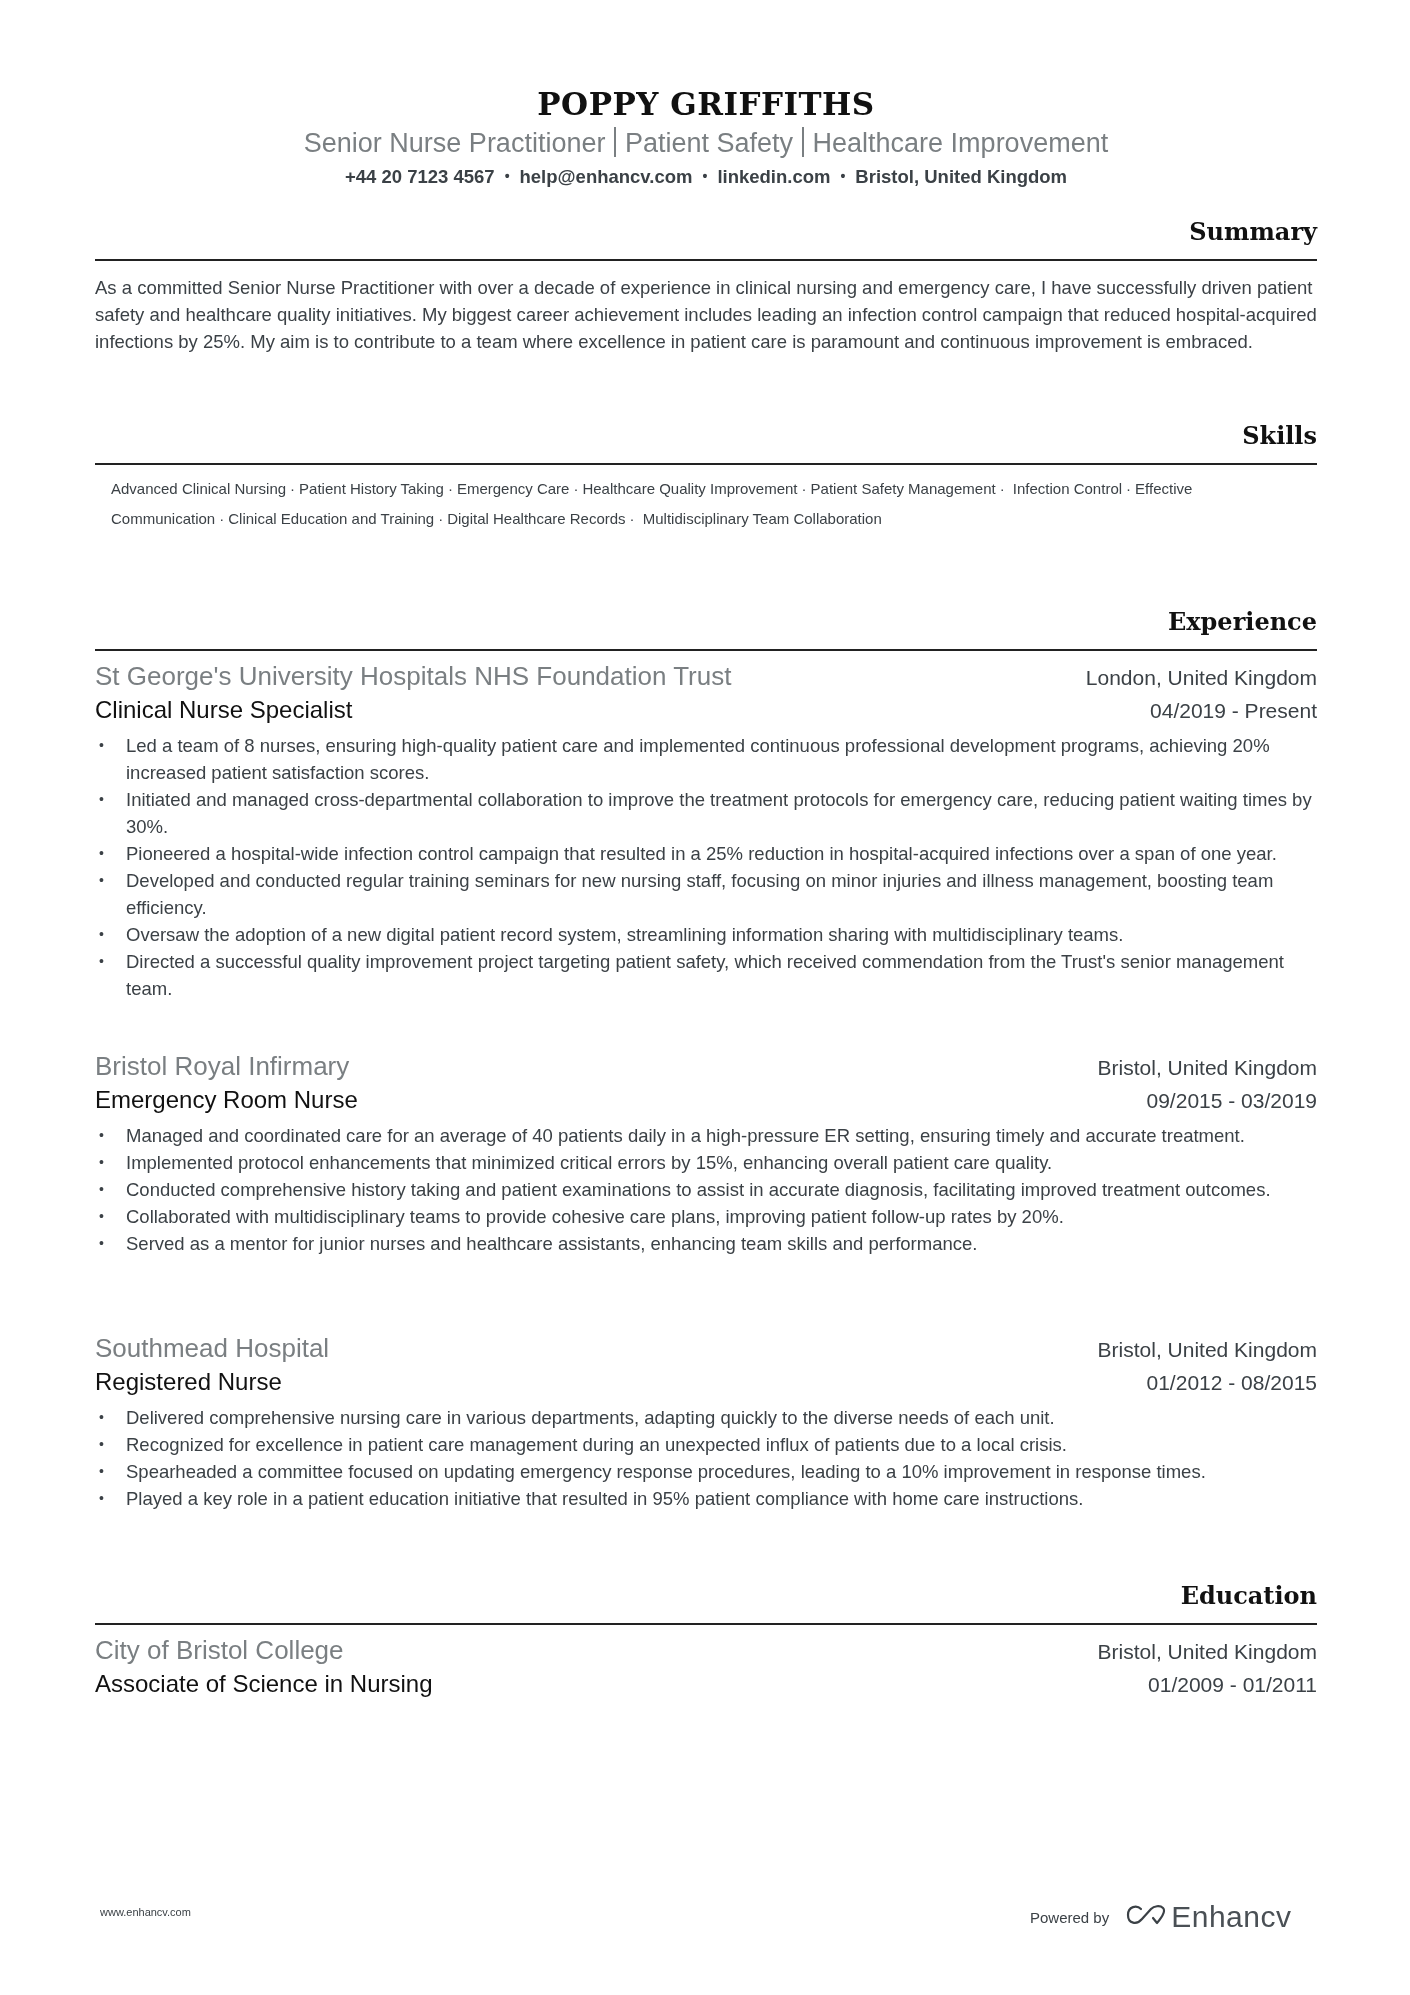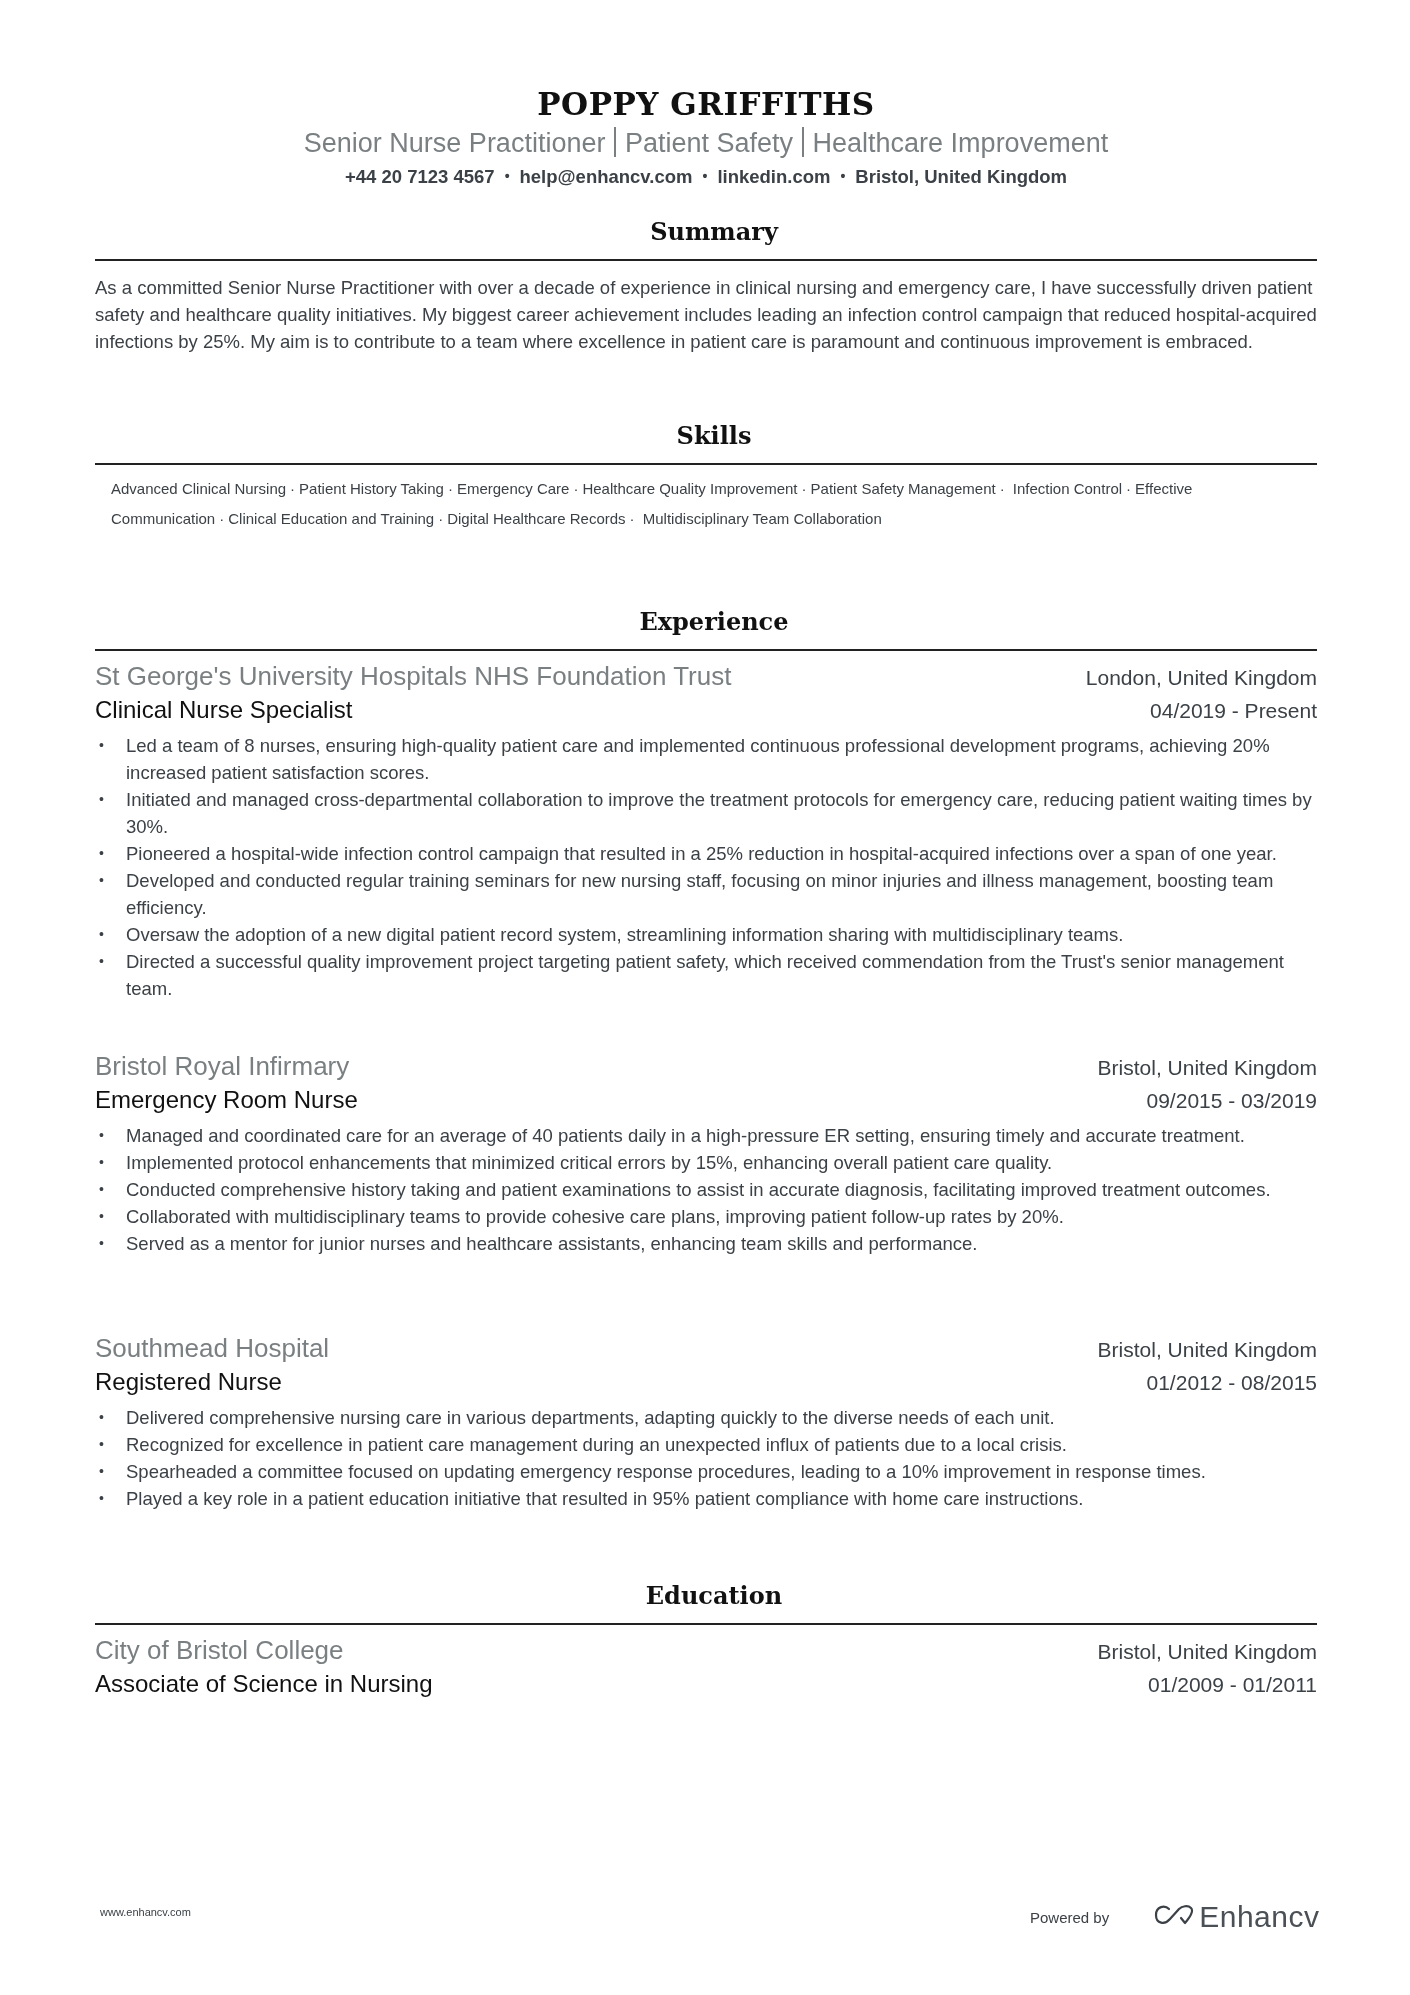--- a/index.html
+++ b/index.html
@@ -5,38 +5,38 @@
   html, body { margin: 0; padding: 0; background: #ffffff; }
   body { width: 1410px; height: 1995px; position: relative; overflow: hidden;
          font-family: "Liberation Sans", sans-serif; color: #3b4146; }
   .page { position: absolute; left: 95px; width: 1222px; top: 0; }
   .header { position: absolute; left: 0; width: 1222px; top: 84px; text-align: center; }
   .name { font-family: "DejaVu Serif", serif; font-weight: bold; font-size: 31px; color: #111; letter-spacing: 0.5px; line-height: 40px; }
   .tagline { font-size: 27px; color: #7a7f82; line-height: 36px; margin-top: 1px; text-align: center; }
   .tagline .sep { display: inline-block; width: 1.5px; height: 30px; background: #7a7f82; vertical-align: -5px; margin: 0 9px; }
   .contacts { font-size: 18.5px; color: #3b4146; line-height: 26px; margin-top: 2px; font-weight: bold; }
   .contacts .dot { margin: 0 10px; font-size: 14px; vertical-align: 2px; }
-  .section-title { position: absolute; left: 8px; width: 1222px; text-align: center;
+  .section-title { position: absolute; left: 0; width: 1222px; text-align: right;
        font-family: "DejaVu Serif", serif; font-weight: bold; font-size: 24px; color: #111; line-height: 32px; }
   .rule { position: absolute; left: 0; width: 1222px; height: 2px; background: #222; }
   .para { position: absolute; left: 0; width: 1222px; font-size: 18.5px; line-height: 27px; color: #3b4146; }
   .skills { position: absolute; left: 16px; width: 1222px; font-size: 15px; line-height: 30px; color: #3b4146; }
   .skill-sep { margin: 0 4px; }
   .entry { position: absolute; left: 0; width: 1222px; }
   .row { display: flex; justify-content: space-between; align-items: baseline; gap: 12px; }
   .org { font-size: 26px; color: #7a7f82; line-height: 34px; }
   .loc { font-size: 21px; color: #3b4146; line-height: 34px; }
   .role { font-size: 24px; color: #111; line-height: 30px; }
   .dates { font-size: 21px; color: #3b4146; line-height: 30px; }
   ul.bullets { list-style: none; margin: 6px 0 0 0; padding: 0; }
   ul.bullets li { position: relative; padding-left: 31px; font-size: 18.5px; line-height: 27px; color: #3b4146; }
   ul.bullets li .bdot { position: absolute; left: 4px; top: 0; font-size: 14px; }
   .footer-left { position: absolute; left: 100px; top: 1906px; font-size: 11px; color: #3b4146; }
   .footer-right { position: absolute; left: 1030px; top: 1900px; display: flex; align-items: center; }
-  .powered { font-size: 15px; color: #3b4146; margin-right: 44px; }
+  .powered { font-size: 15px; color: #3b4146; margin-right: 16px; }
   .brand { font-size: 30px; color: #4a5055; margin-left: 0; letter-spacing: 0.5px; }
 </style>
 </head>
 <body>
 
 <div class="page">
 
   <div class="header">
     <div class="name">POPPY GRIFFITHS</div>
     <div class="tagline">

